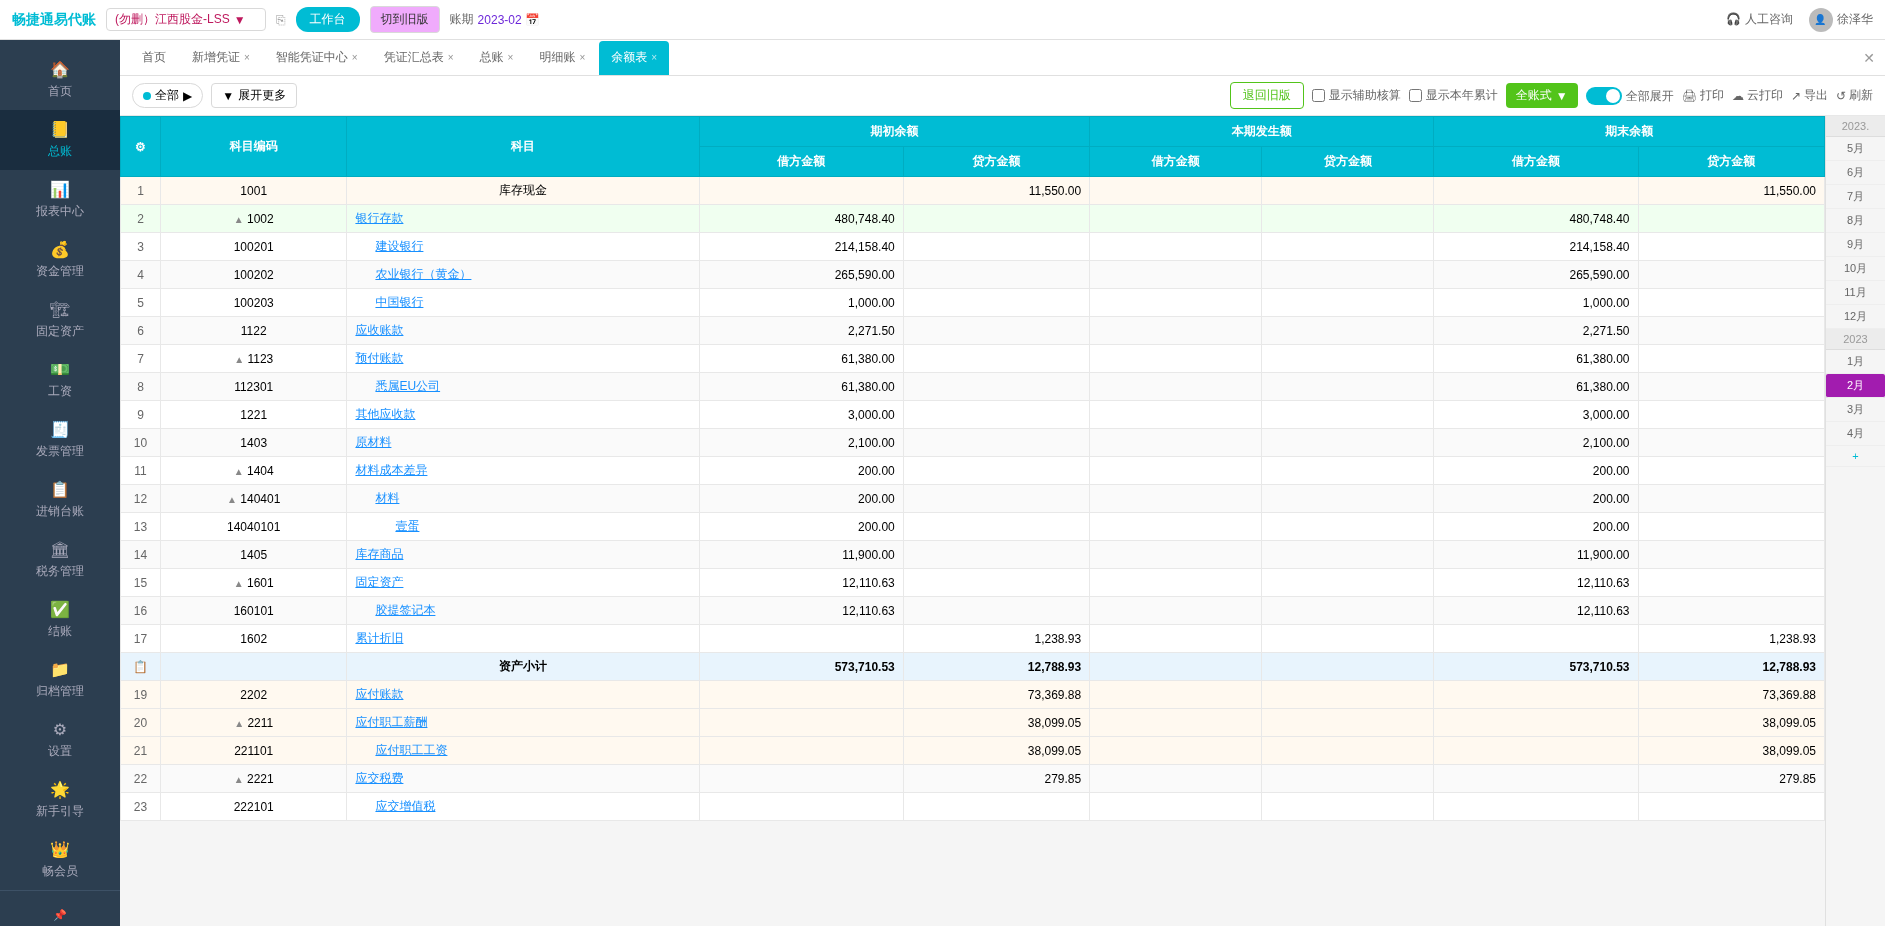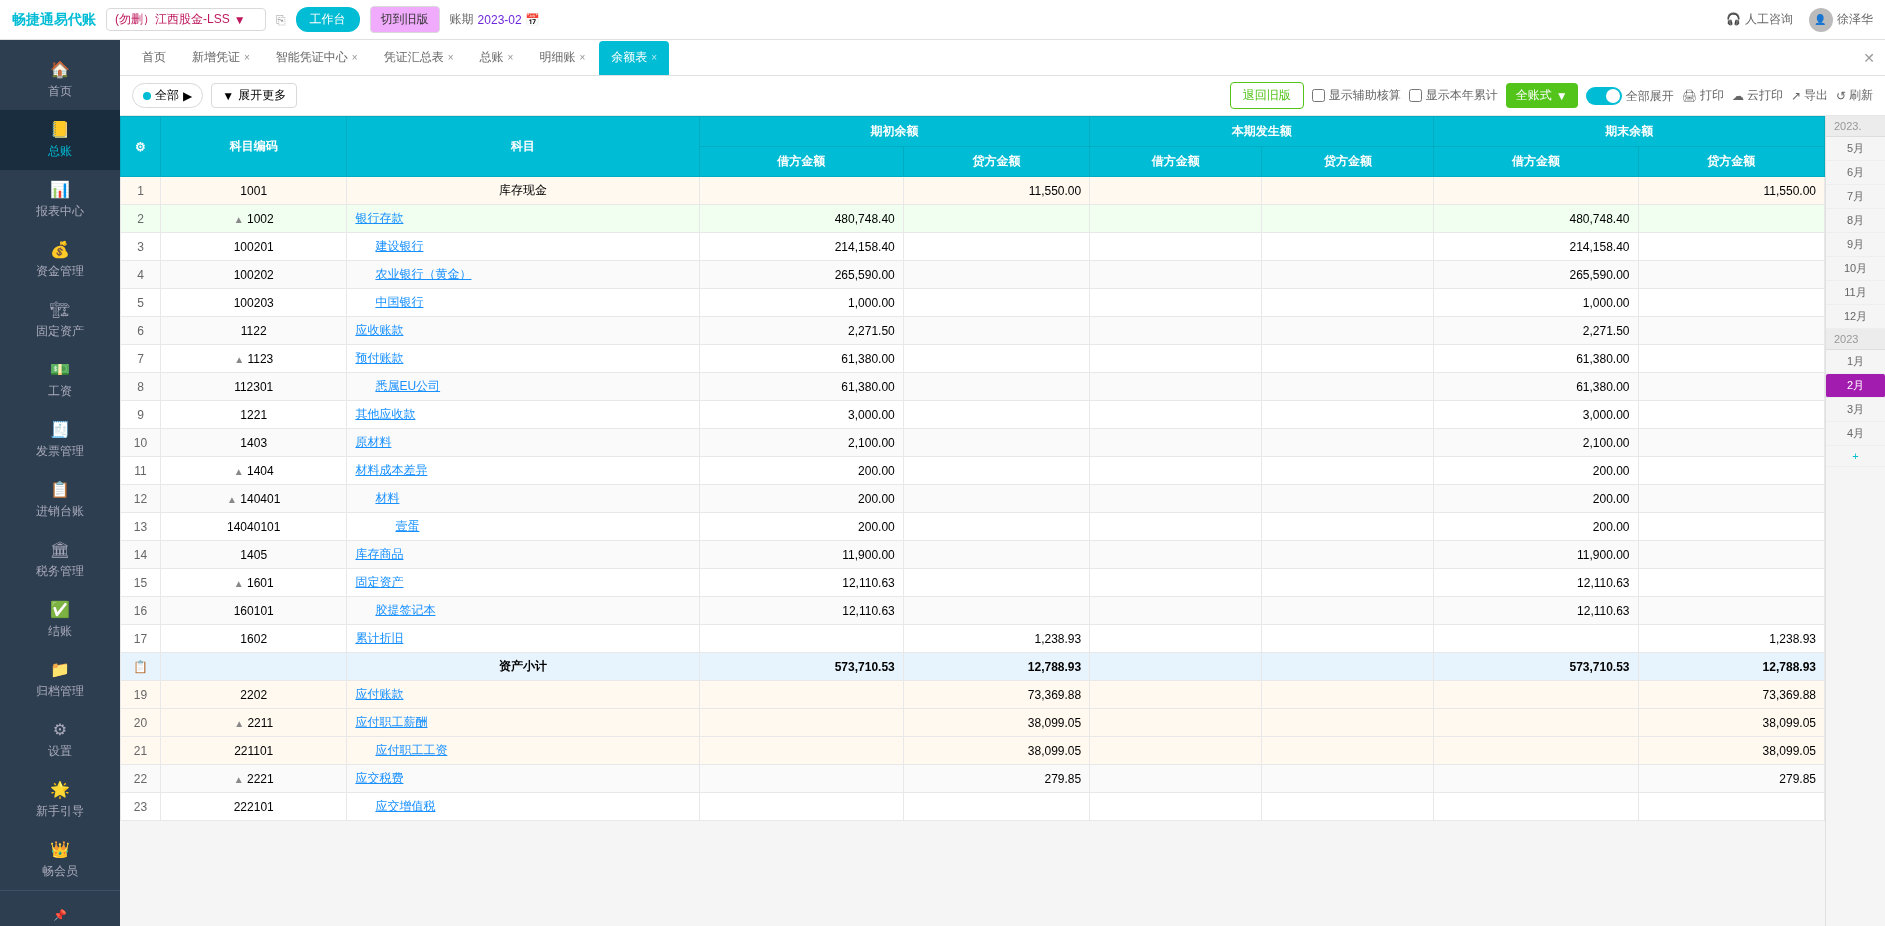--- a/index.html
+++ b/index.html
@@ -322,21 +322,22 @@
     .right-panel {
       width: 60px;
       background: #f5f5f5;
       border-left: 1px solid #e0e0e0;
       display: flex;
       flex-direction: column;
       overflow-y: auto;
       font-size: 11px;
     }
     .right-panel-year {
-      padding: 4px 8px;
+      text-align: center;
+      padding: 4px 2px;
       color: #999;
       background: #ececec;
       border-bottom: 1px solid #ddd;
       font-size: 11px;
     }
     .right-panel-month {
       text-align: center;
       padding: 4px 2px;
       cursor: pointer;
       color: #666;

